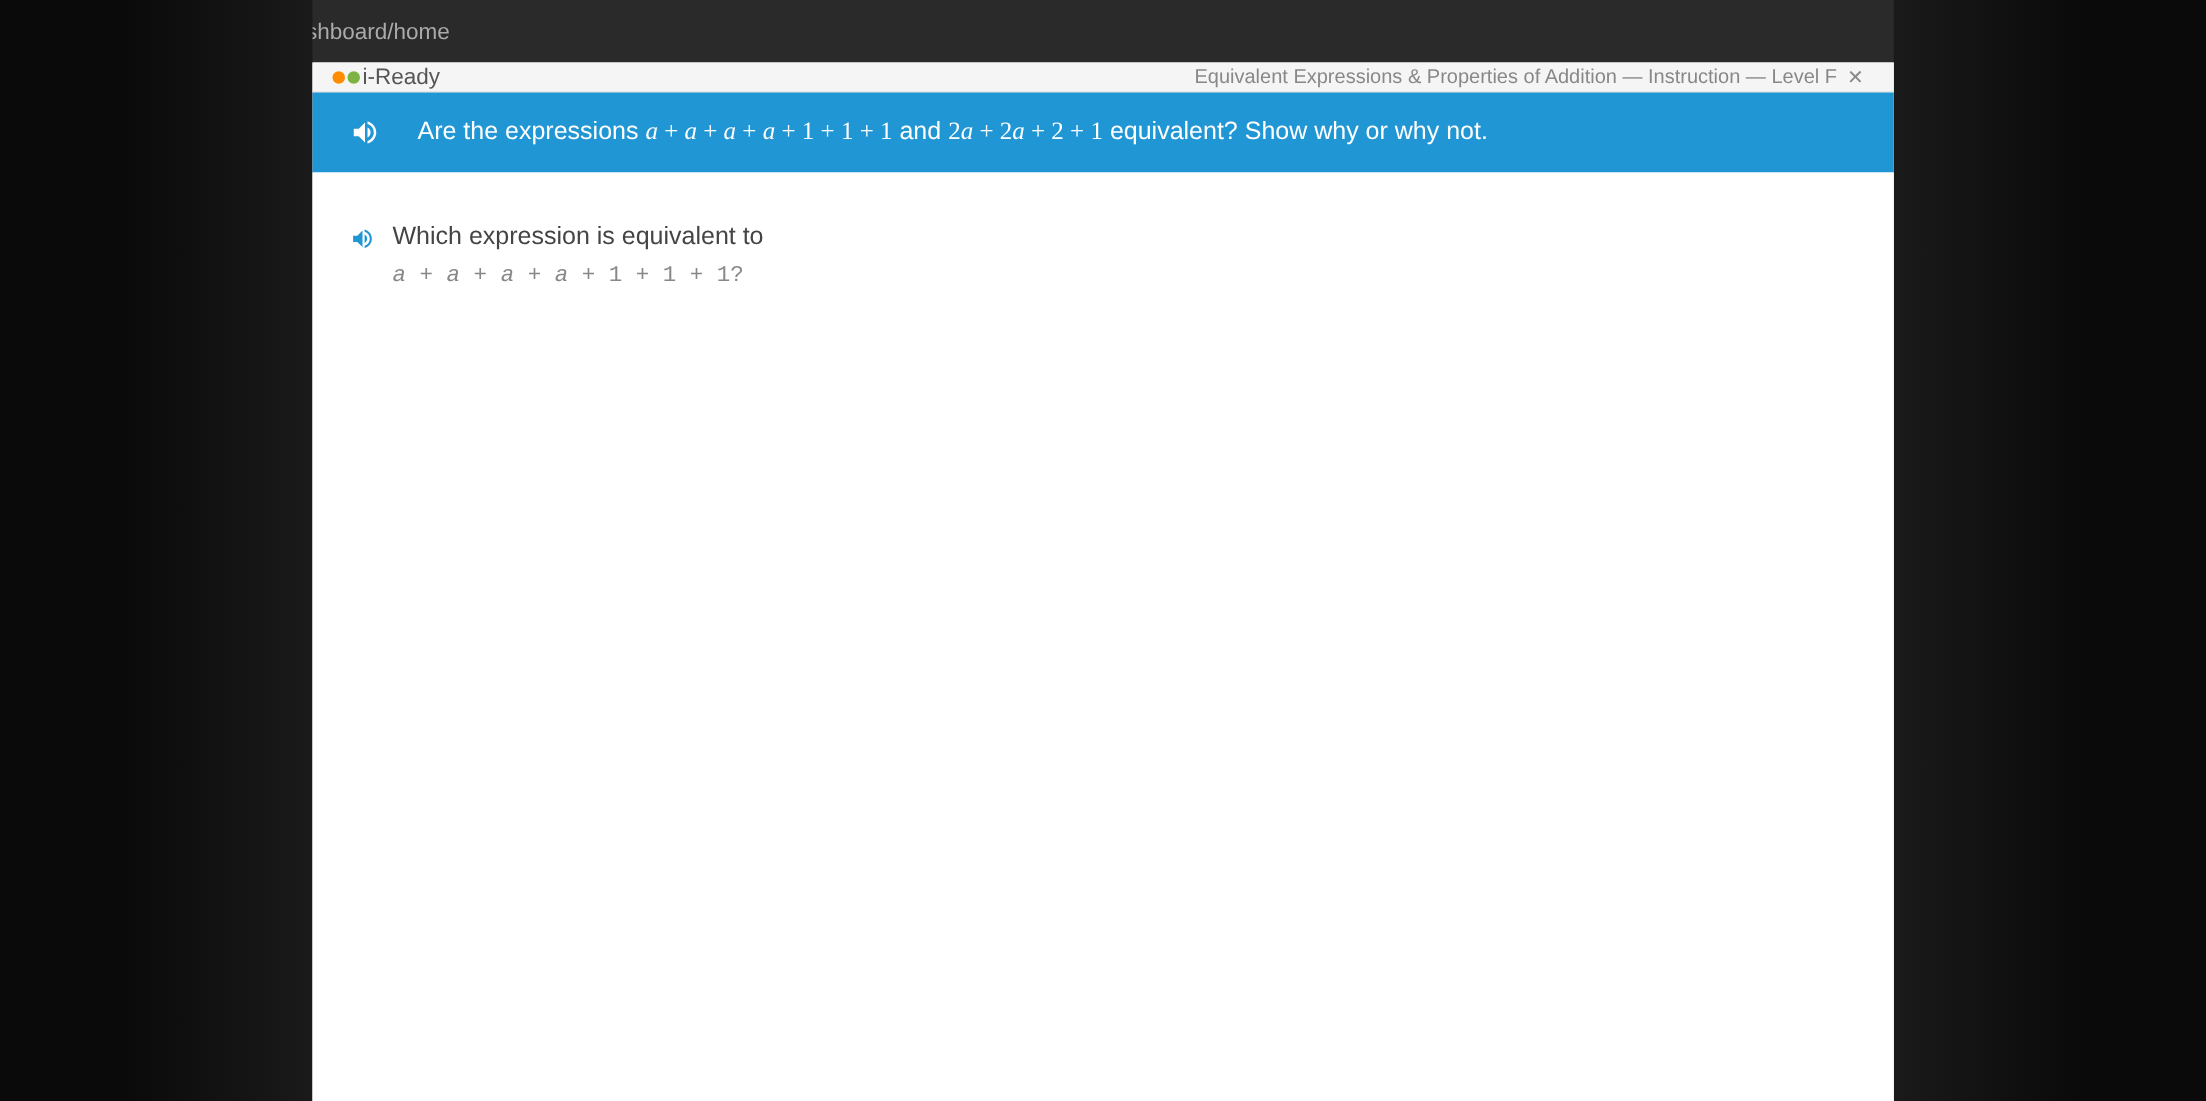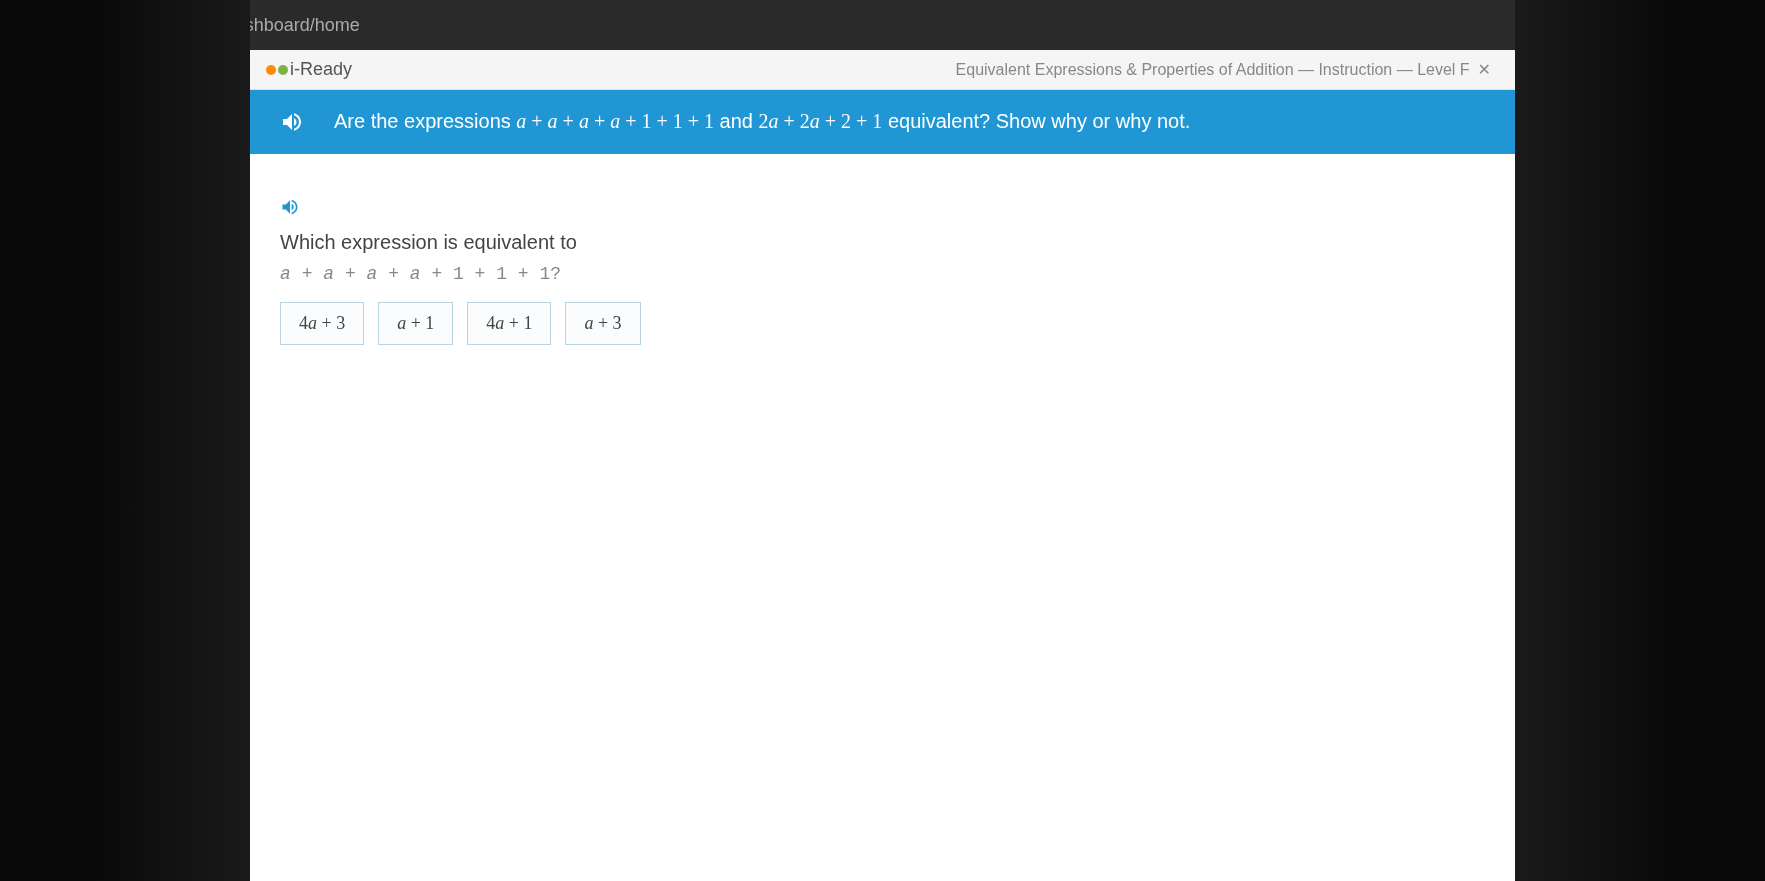--- a/index.html
+++ b/index.html
@@ -31,21 +31,21 @@
       position: relative;
       display: flex;
       flex-direction: column;
     }
     .app-header {
       display: flex;
       align-items: center;
       padding: 8px 16px;
       background: #f5f5f5;
       border-bottom: 1px solid #e0e0e0;
-      height: 40px;
+      height: 24px;
     }
     .logo {
       display: flex;
       align-items: center;
       font-size: 18px;
       color: #555;
       font-weight: 500;
     }
     .logo-dot {
       display: inline-block;
@@ -97,21 +97,20 @@
     }
     .content-area {
       flex: 1;
       background: #fff;
       padding: 40px 30px;
     }
     .sub-question {
       display: flex;
       align-items: flex-start;
       gap: 14px;
-      flex-direction: column;
     }
     .sub-audio-icon {
       width: 20px;
       height: 20px;
       flex-shrink: 0;
       margin-top: 3px;
       cursor: pointer;
     }
     .sub-question-body {
       flex: 1;
@@ -198,23 +197,17 @@
   <div class="content-area">
     <div class="sub-question">
       <svg class="sub-audio-icon" viewBox="0 0 24 24" fill="#2196d4">
         <path d="M3 9v6h4l5 5V4L7 9H3zm13.5 3c0-1.77-1.02-3.29-2.5-4.03v8.05c1.48-.73 2.5-2.25 2.5-4.02zM14 3.23v2.06c2.89.86 5 3.54 5 6.71s-2.11 5.85-5 6.71v2.06c4.01-.91 7-4.49 7-8.77s-2.99-7.86-7-8.77z"></path>
       </svg>
       <div class="sub-question-body">
         <div class="sub-question-title">Which expression is equivalent to</div>
         <div class="sub-question-expr">
           <span>a</span> <span class="num">+</span> <span>a</span> <span class="num">+</span> <span>a</span> <span class="num">+</span> <span>a</span> <span class="num">+ 1 + 1 + 1?</span>
         </div>
-        <div class="answer-options">
-          <button class="answer-btn"><span class="num">4</span>a <span class="num">+ 3</span></button>
-          <button class="answer-btn">a <span class="num">+ 1</span></button>
-          <button class="answer-btn"><span class="num">4</span>a <span class="num">+ 1</span></button>
-          <button class="answer-btn">a <span class="num">+ 3</span></button>
-        </div>
       </div>
     </div>
   </div>
 
 </div>
 
 </body></html>

